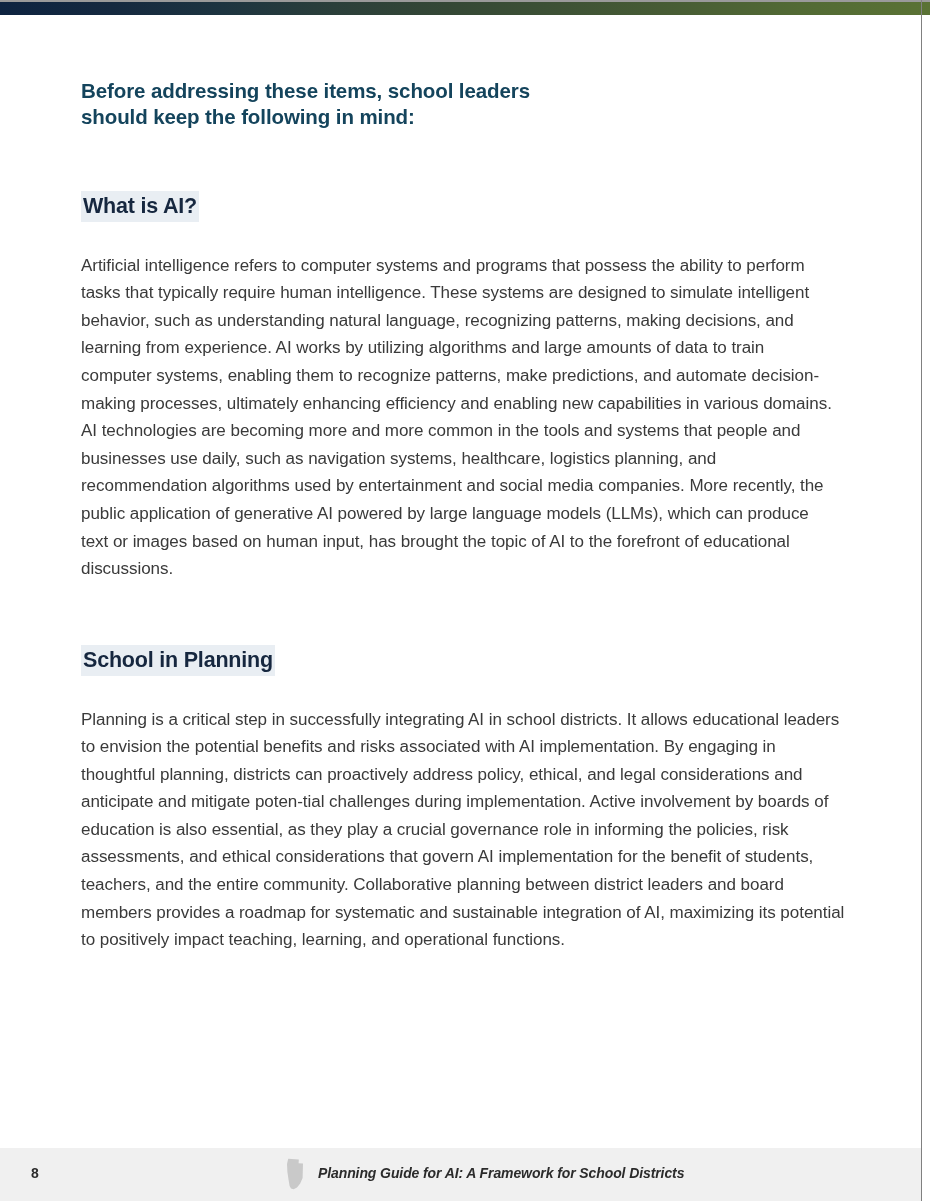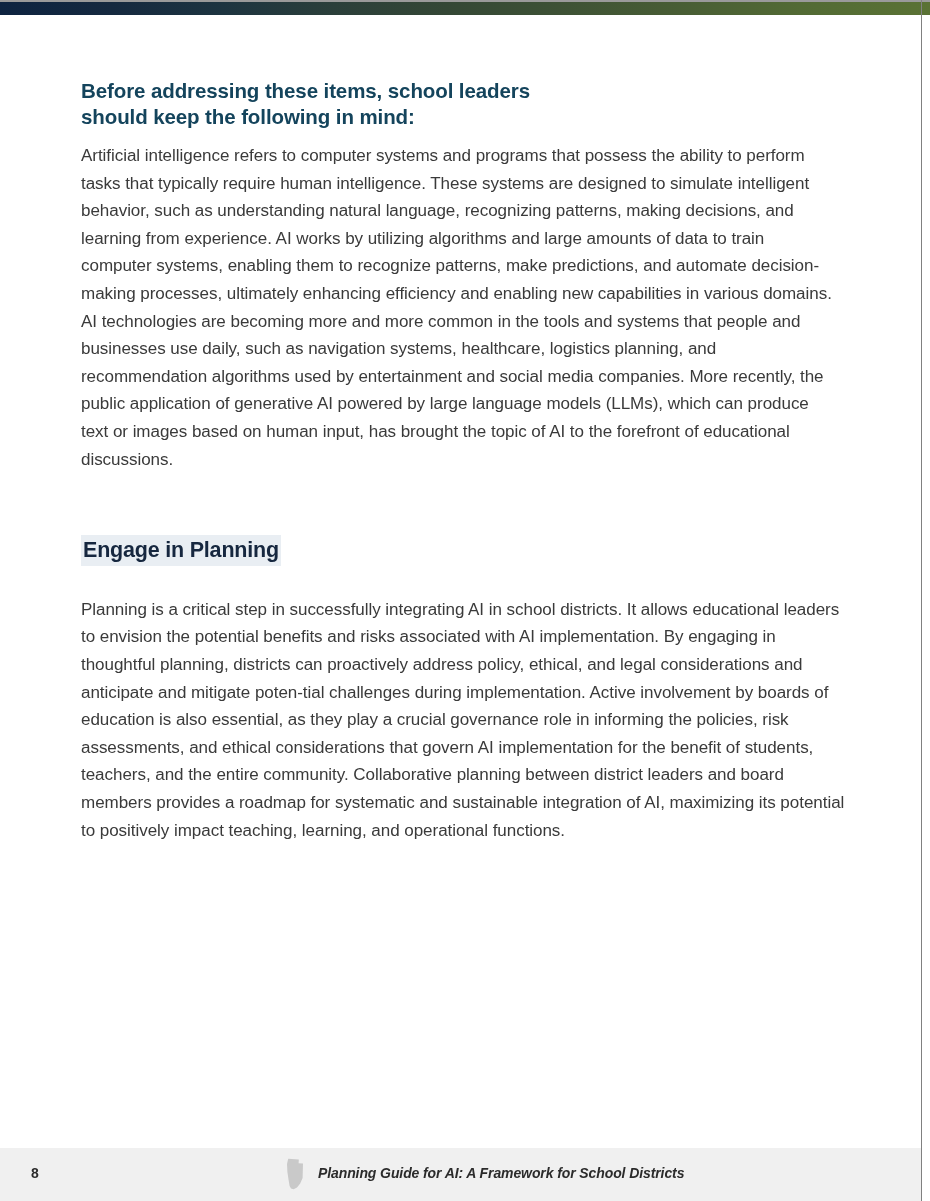--- a/index.html
+++ b/index.html
@@ -138,24 +138,27 @@
 
   <div class="top-rule"></div>
   <div class="gradient-bar"></div>
   <div class="page-border-right"></div>
 
   <div class="content">
 
     <h1 class="intro-heading">Before addressing these items, school leaders
 should keep the following in mind:</h1>
 
+    <div class="section-heading-wrap">
+      <h2 class="section-heading">What is AI?</h2>
+    </div>
     <p class="body-paragraph">Artificial intelligence refers to computer systems and programs that possess the ability to perform tasks that typically require human intelligence. These systems are designed to simulate intelligent behavior, such as understanding natural language, recognizing patterns, making decisions, and learning from experience. AI works by utilizing algorithms and large amounts of data to train computer systems, enabling them to recognize patterns, make predictions, and automate decision-making processes, ultimately enhancing efficiency and enabling new capabilities in various domains. AI technologies are becoming more and more common in the tools and systems that people and businesses use daily, such as navigation systems, healthcare, logistics planning, and recommendation algorithms used by entertainment and social media companies. More recently, the public application of generative AI powered by large language models (LLMs), which can produce text or images based on human input, has brought the topic of AI to the forefront of educational discussions.</p>
 
     <div class="section-heading-wrap second">
-      <h2 class="section-heading">Engage in Planning</h2>
+      <h2 class="section-heading">School in Planning</h2>
     </div>
     <p class="body-paragraph para-two">Planning is a critical step in successfully integrating AI in school districts. It allows educational leaders to envision the potential benefits and risks associated with AI implementation. By engaging in thoughtful planning, districts can proactively address policy, ethical, and legal considerations and anticipate and mitigate poten-tial challenges during implementation. Active involvement by boards of education is also essential, as they play a crucial governance role in informing the policies, risk assessments, and ethical considerations that govern AI implementation for the benefit of students, teachers, and the entire community. Collaborative planning between district leaders and board members provides a roadmap for systematic and sustainable integration of AI, maximizing its potential to positively impact teaching, learning, and operational functions.</p>
 
   </div>
 
   <div class="footer-band"></div>
 
   <div class="footer-page-number">8</div>
 
   <div class="footer-state-icon">

